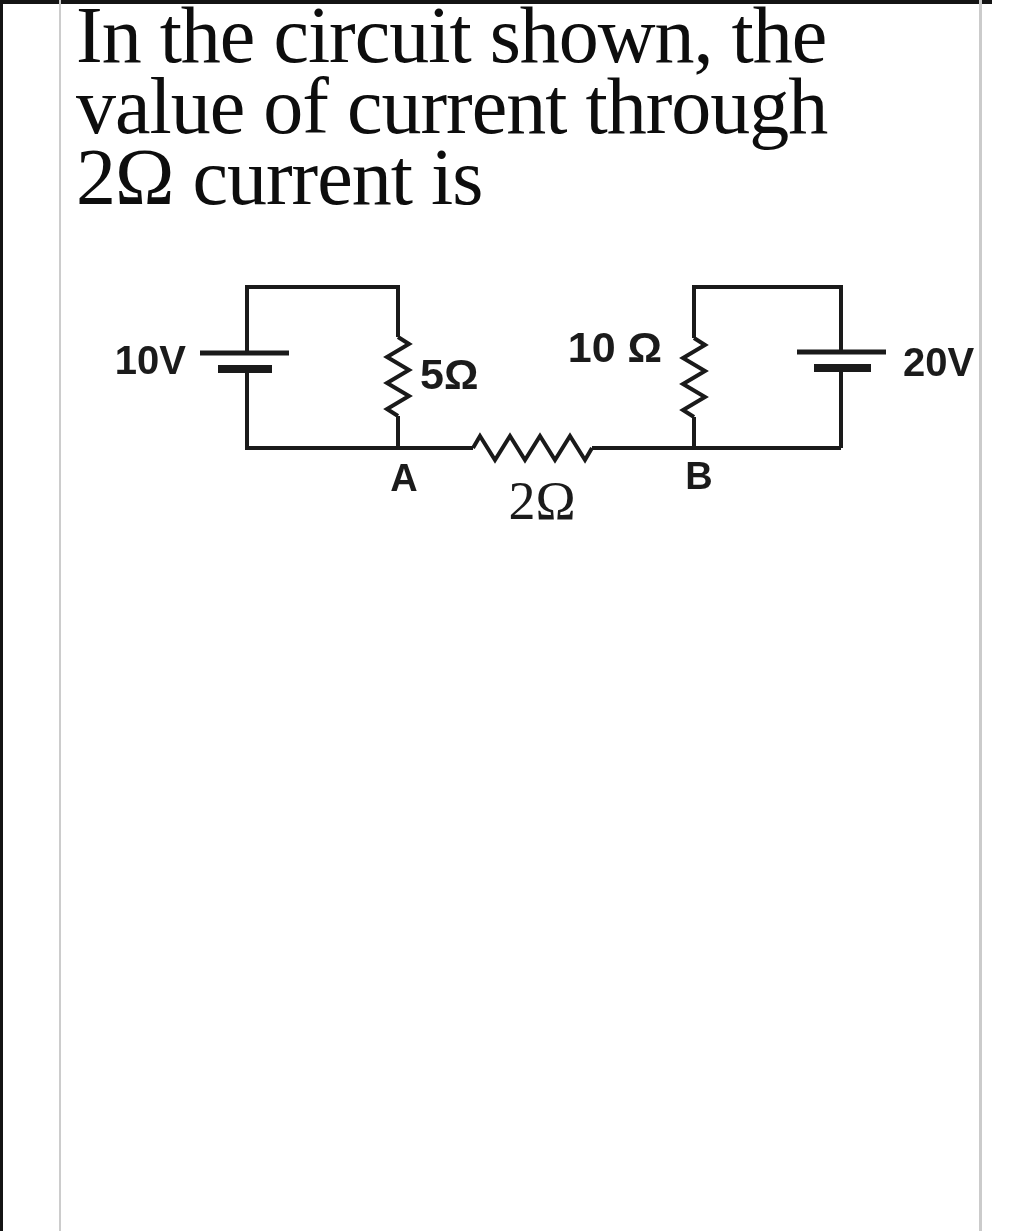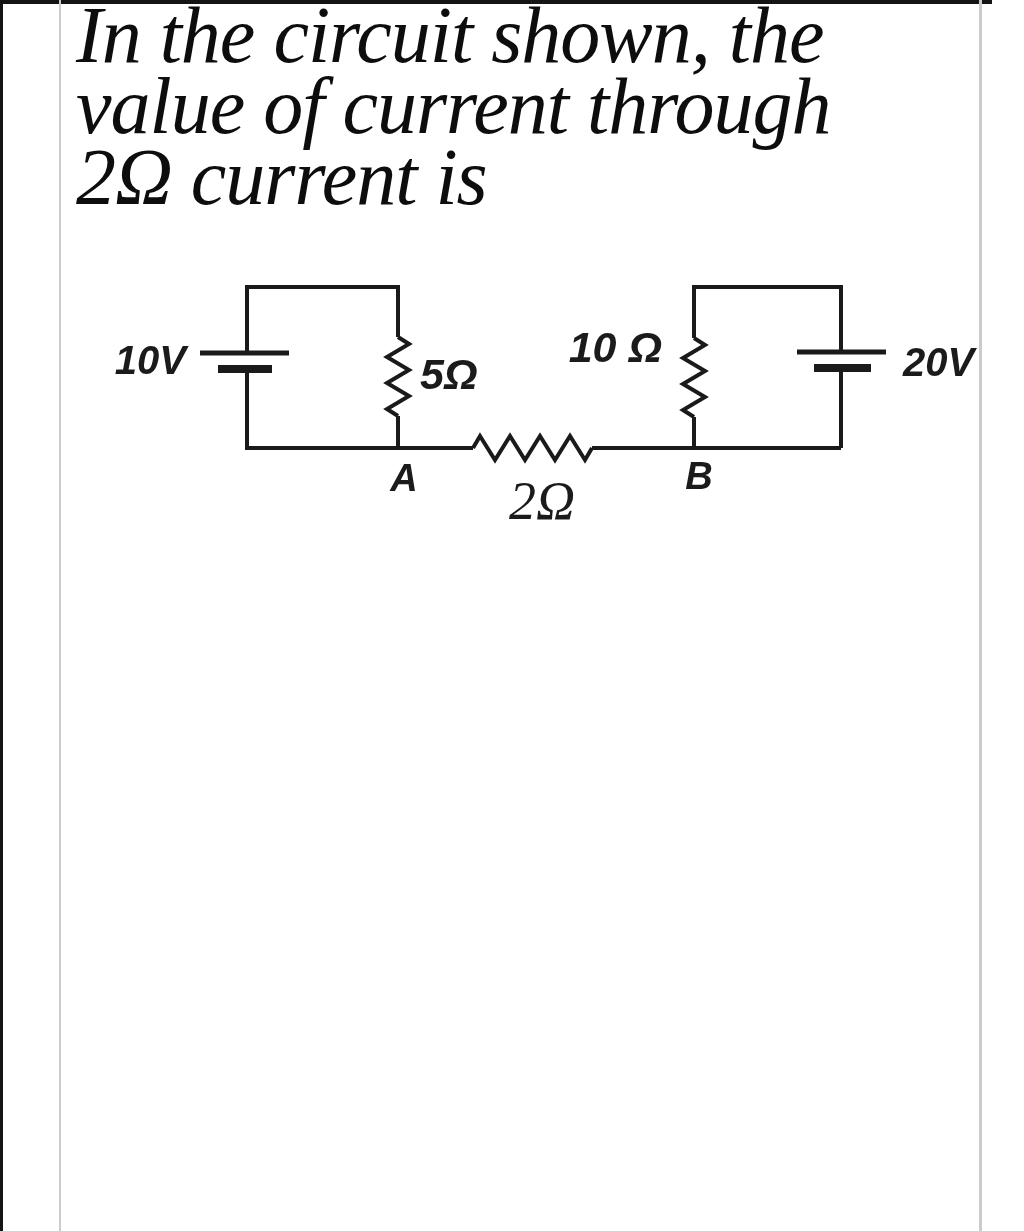--- a/index.html
+++ b/index.html
@@ -7,21 +7,20 @@
     padding: 0;
     background: #ffffff;
   }
   #page {
     position: relative;
     width: 992px;
     height: 1231px;
     background: #ffffff;
     overflow: hidden;
     font-family: "Liberation Serif", serif;
-    font-style: italic;
   }
   
   .top-border {
     position: absolute; left: 0; top: 0;
     width: 1024px; height: 4px;
     background: #141414;
   }
   .left-border {
     position: absolute; left: 0; top: 0;
     width: 3px; height: 1231px;

